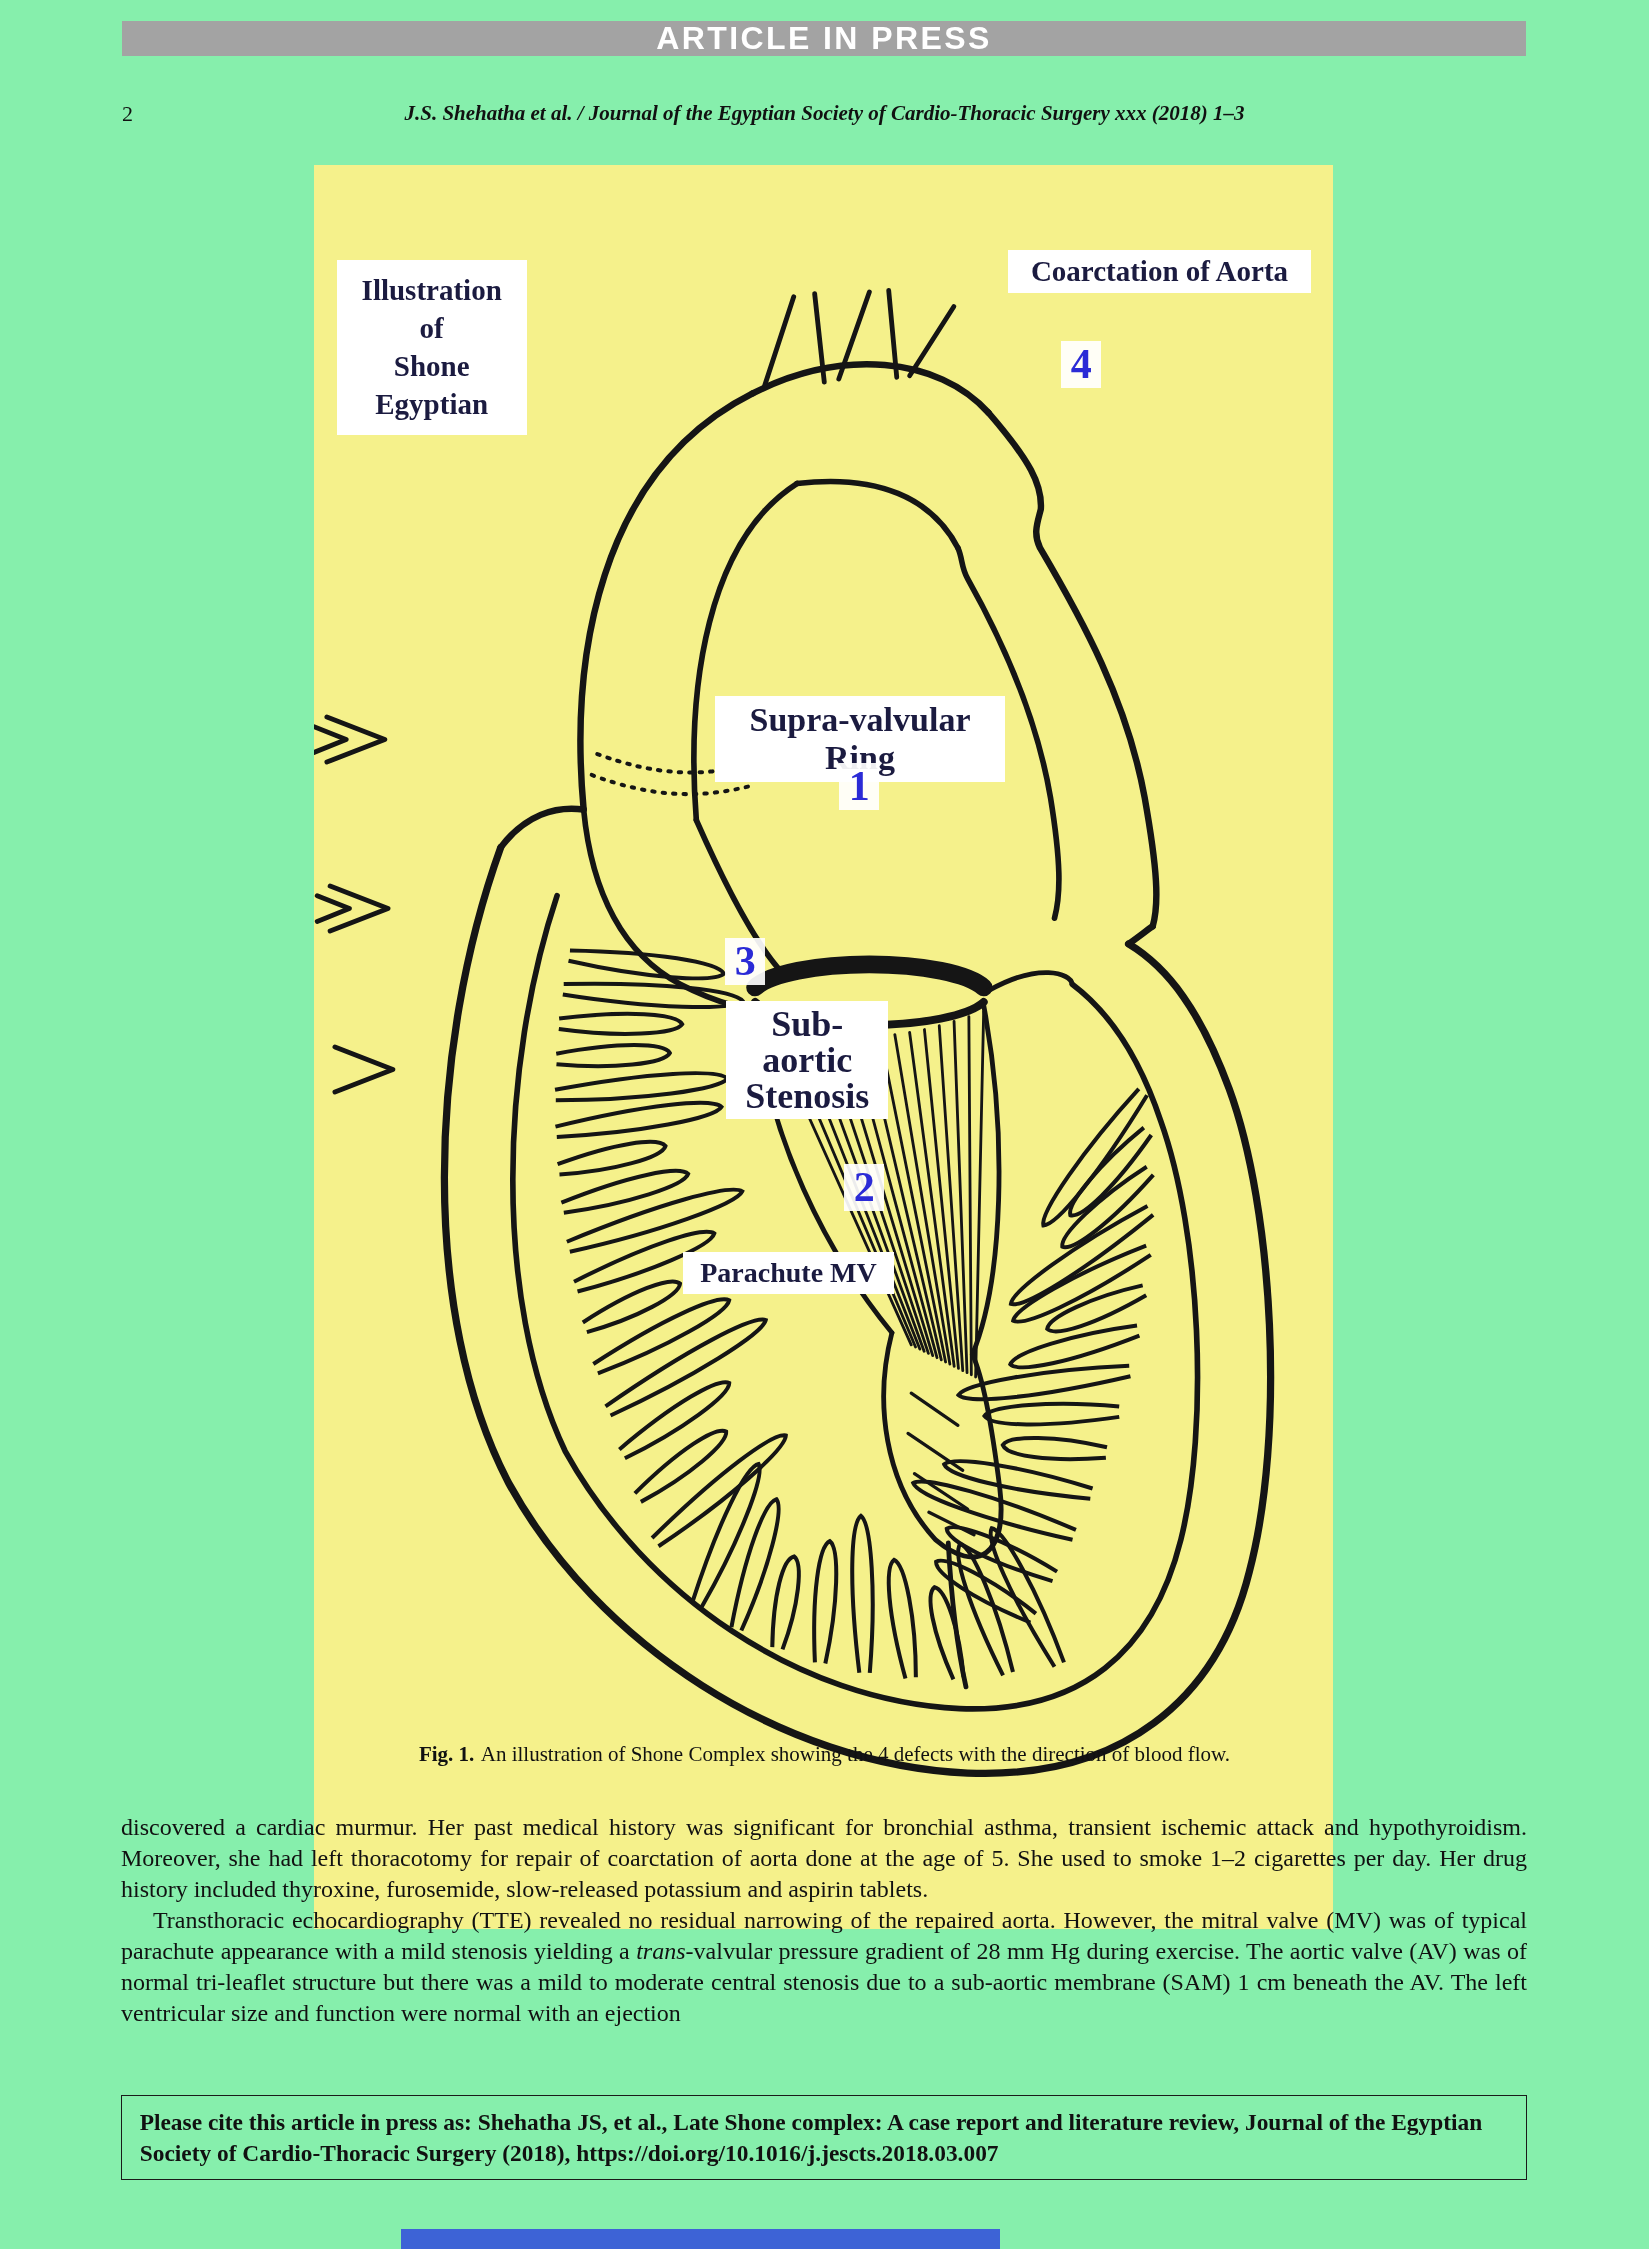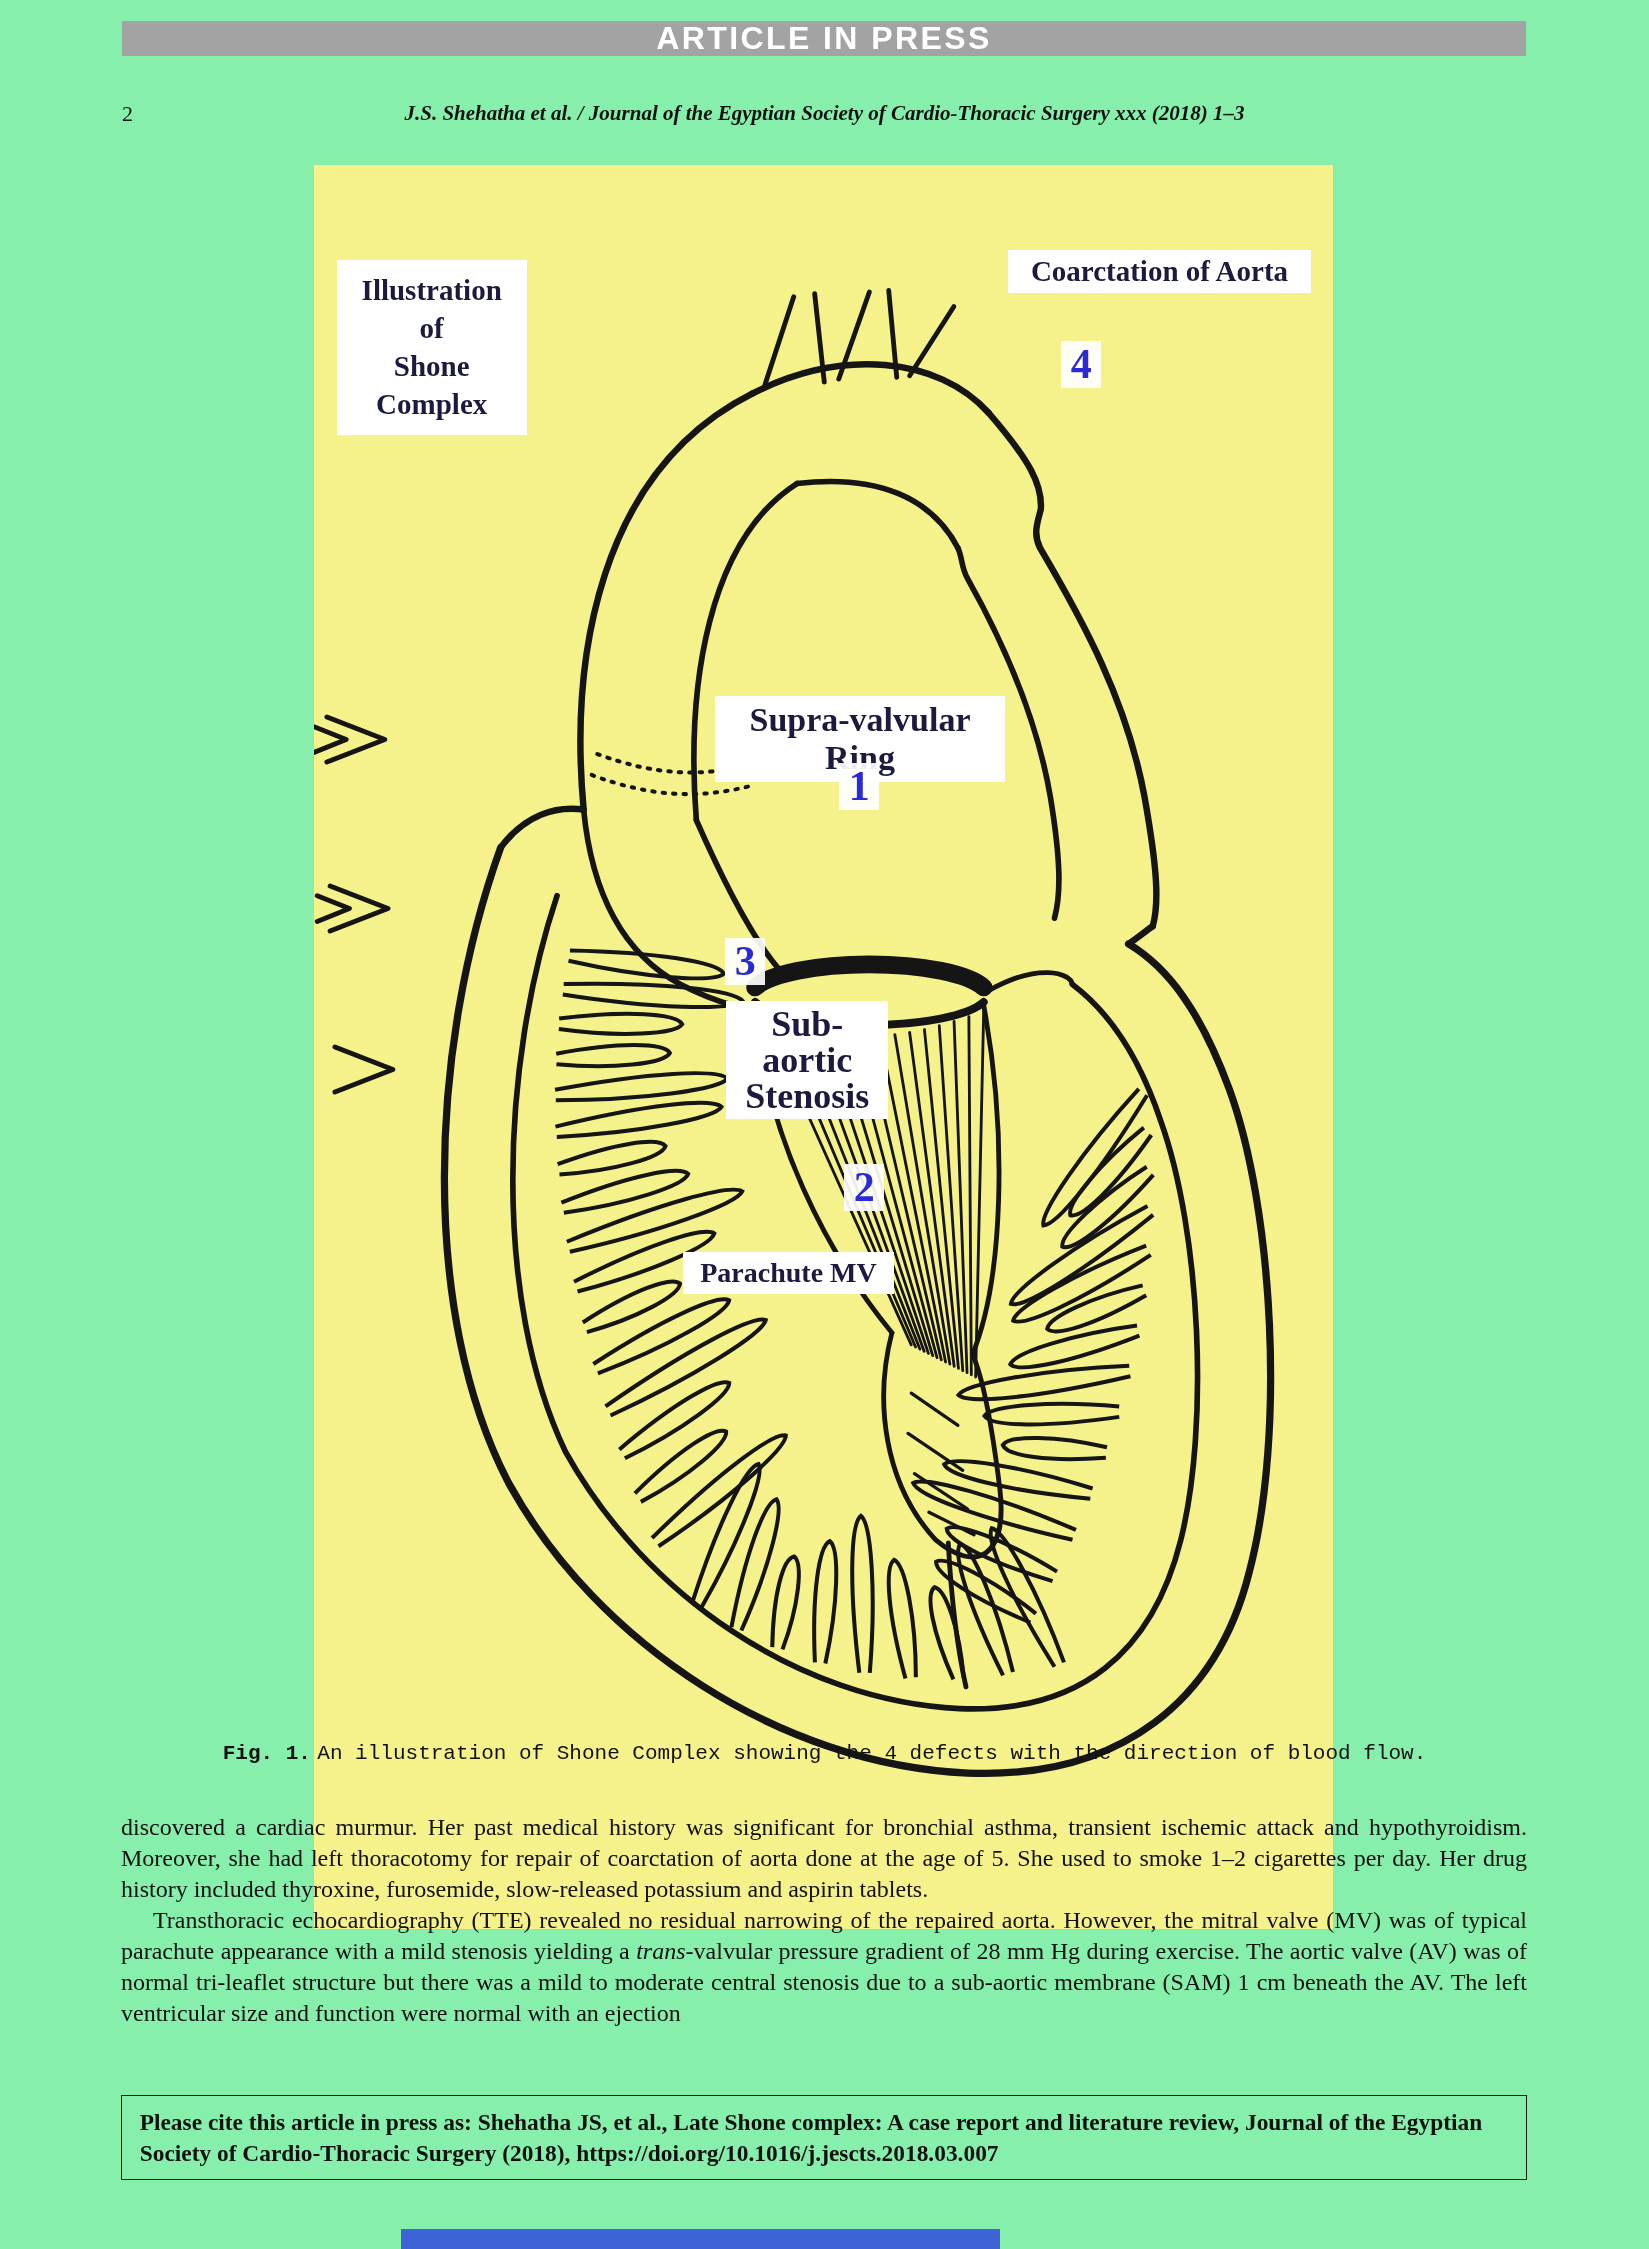--- a/index.html
+++ b/index.html
@@ -21,21 +21,21 @@
   .lbl-illustration{left:22.5px;top:95px;width:184px;padding:11.3px 3.2px;font-size:29px;line-height:38px;}
   .lbl-coarctation{left:694px;top:85px;width:303px;padding:4.8px 0;font-size:29px;}
   .num-4{left:747px;top:176px;}
   .lbl-supravalvular{left:401px;top:531px;width:290px;padding:4.8px 0;font-size:34px;}
   .num-1{left:525px;top:598px;}
   .num-3{left:411px;top:773px;}
   .lbl-subaortic{left:412px;top:836px;width:143px;text-align:center;padding:4.8px 9.7px;font-size:36px;line-height:36px;}
   .num-2{left:530px;top:999px;}
   .lbl-parachute{left:369px;top:1087px;width:211px;padding:4.8px 0;font-size:28px;}
   .caption{position:absolute;left:0;top:1742px;width:100%;text-align:center;
-           font-family:Liberation Mono, monospace;font-size:21px;color:#111;}
+           font-family:Liberation Serif, serif;font-size:21px;color:#111;}
   .caption b{margin-right:6.4px;}
   .body-text{position:absolute;left:121px;top:1812px;width:1406px;
              font-size:24px;line-height:31px;text-align:justify;}
   .body-text p{margin:0;}
   .body-text p.indent{text-indent:32px;}
   .cite-box{position:absolute;left:121px;top:2095px;width:1406px;box-sizing:border-box;
             border:1.6px solid #1a1a1a;padding:10.5px 17.7px;font-size:23.4px;line-height:31px;text-align:left;font-weight:bold;}
   .doi{color:#111;text-decoration:none;}
   .blue-bar{position:absolute;left:401px;top:2229px;width:599px;height:21px;background:#3d63d6;}
 </style>
@@ -144,21 +144,21 @@
         <path d="M 0 0 C 102.538809672016 -13 177.11248943348215 -11 186.43419940366545 2 C 177.11248943348215 15 93.21709970183272 21 0 13" transform="translate(964.4674556213018 1511.1834319526627) rotate(192.6153846153846)" fill="none" stroke="#151515" stroke-width="5"></path>
         <path d="M 0 0 C 115.5502438739645 -13 199.5867848732114 -11 210.09135249811726 2 C 199.5867848732114 15 105.04567624905863 21 0 13" transform="translate(942.3786982248521 1562.2781065088757) rotate(199.0769230769231)" fill="none" stroke="#151515" stroke-width="5"></path>
         <path d="M 0 0 C 80.64167870150376 -13 139.2901723025974 -11 146.6212340027341 2 C 139.2901723025974 15 73.31061700136705 21 0 13" transform="translate(917.5562130177516 1613.5502958579882) rotate(205.53846153846155)" fill="none" stroke="#151515" stroke-width="5"></path>
         <path d="M 0 0 C 76.62579735201135 -13 132.35364997165595 -11 139.31963154911153 2 C 132.35364997165595 15 69.65981577455577 21 0 13" transform="translate(890 1665) rotate(212)" fill="none" stroke="#151515" stroke-width="5"></path>
       </svg>
 
     <div class="fig-label lbl-illustration">
       <span>Illustration</span>
       <span>of</span>
       <span>Shone</span>
-      <span>Complex</span>
+      <span>Egyptian</span>
     </div>
 
     <div class="fig-label lbl-coarctation">Coarctation of Aorta</div>
     <div class="fig-num num-4">4</div>
 
     <div class="fig-label lbl-supravalvular">Supra-valvular Ring</div>
     <div class="fig-num num-1">1</div>
 
     <div class="fig-num num-3">3</div>
     <div class="fig-label lbl-subaortic">

